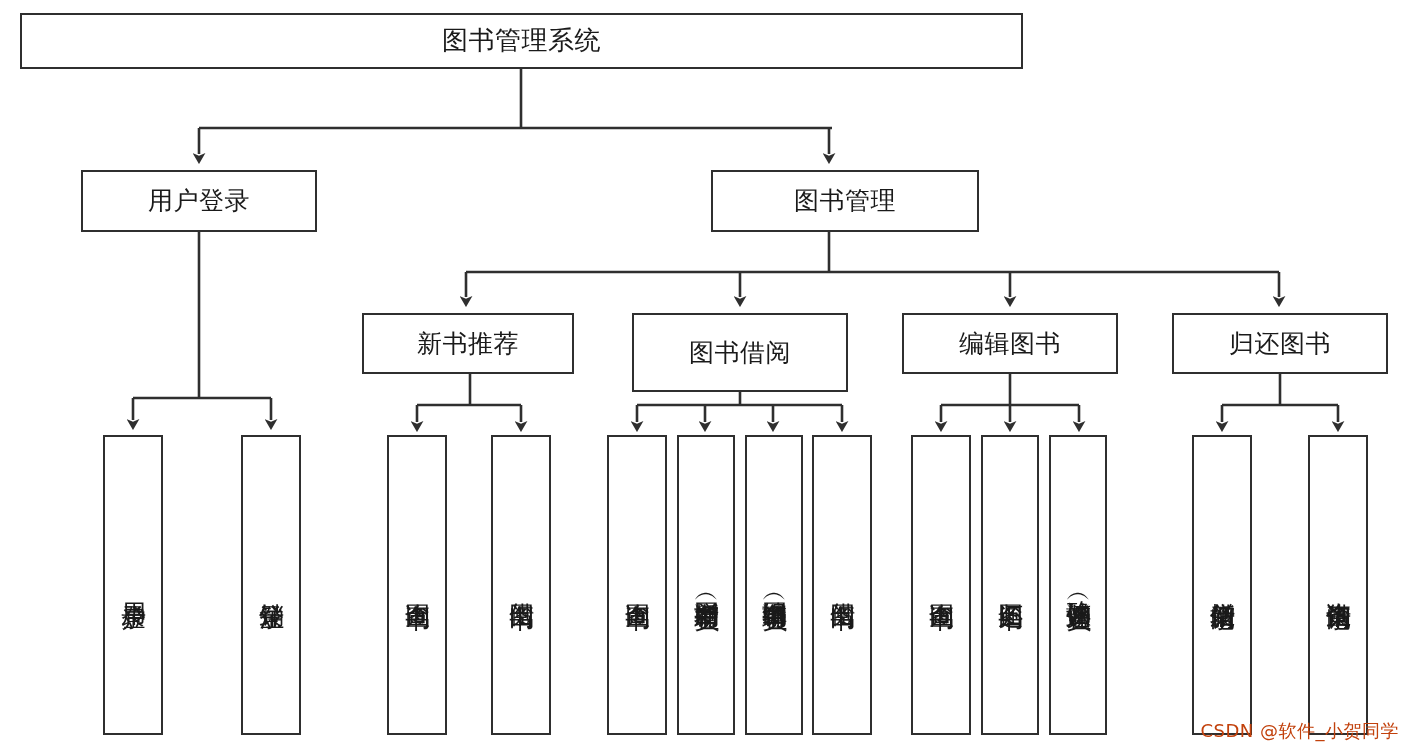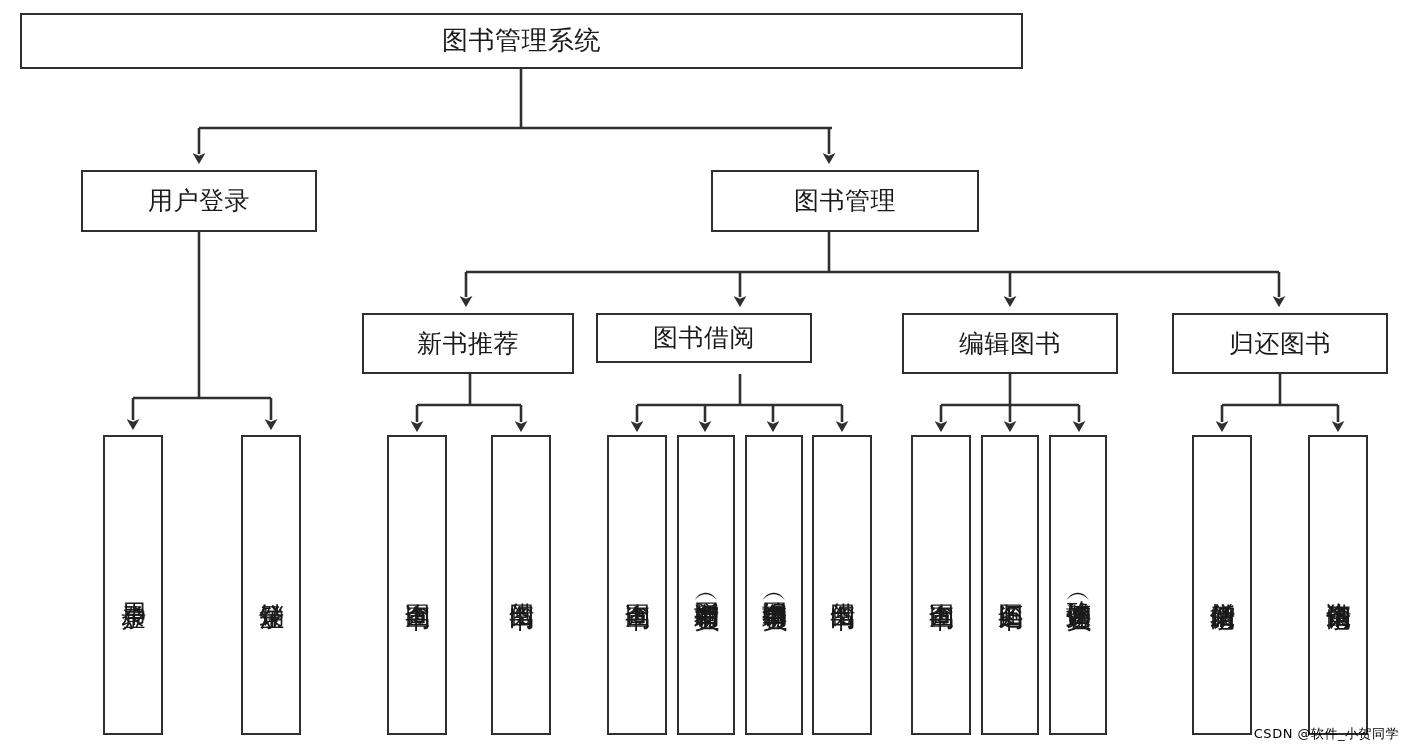--- a/index.html
+++ b/index.html
@@ -61,22 +61,22 @@
     writing-mode: vertical-rl;
     text-orientation: upright;
     -webkit-writing-mode: vertical-rl;
     white-space: nowrap;
     letter-spacing: 1px;
   }
   .watermark {
     position: absolute;
     right: 6px;
     bottom: 4px;
-    font-size: 13px;
-    color: #000000;
+    font-size: 18px;
+    color: #c2410c;
     letter-spacing: 0.5px;
     z-index: 9;
     white-space: nowrap;
     font-family: "DejaVu Sans", "Liberation Sans", sans-serif;
     margin-top: 44px;
   }
 </style>
 </head>
 <body>
 
@@ -139,21 +139,21 @@
   <div class="node h" style="left:81px; top:170px; width:236px; height:62px;">
     <span class="lbl">用户登录</span>
   </div>
   <div class="node h" style="left:711px; top:170px; width:268px; height:62px;">
     <span class="lbl">图书管理</span>
   </div>
 
   <div class="node h" style="left:362px; top:313px; width:212px; height:61px;">
     <span class="lbl">新书推荐</span>
   </div>
-  <div class="node h" style="left:596px; top:313px; width:216px; height:50px;">
+  <div class="node h" style="left:632px; top:313px; width:216px; height:79px;">
     <span class="lbl">图书借阅</span>
   </div>
   <div class="node h" style="left:902px; top:313px; width:216px; height:61px;">
     <span class="lbl">编辑图书</span>
   </div>
   <div class="node h" style="left:1172px; top:313px; width:216px; height:61px;">
     <span class="lbl">归还图书</span>
   </div>
 
   <div class="node v" style="left:103px; top:435px; width:60px; height:300px;">

